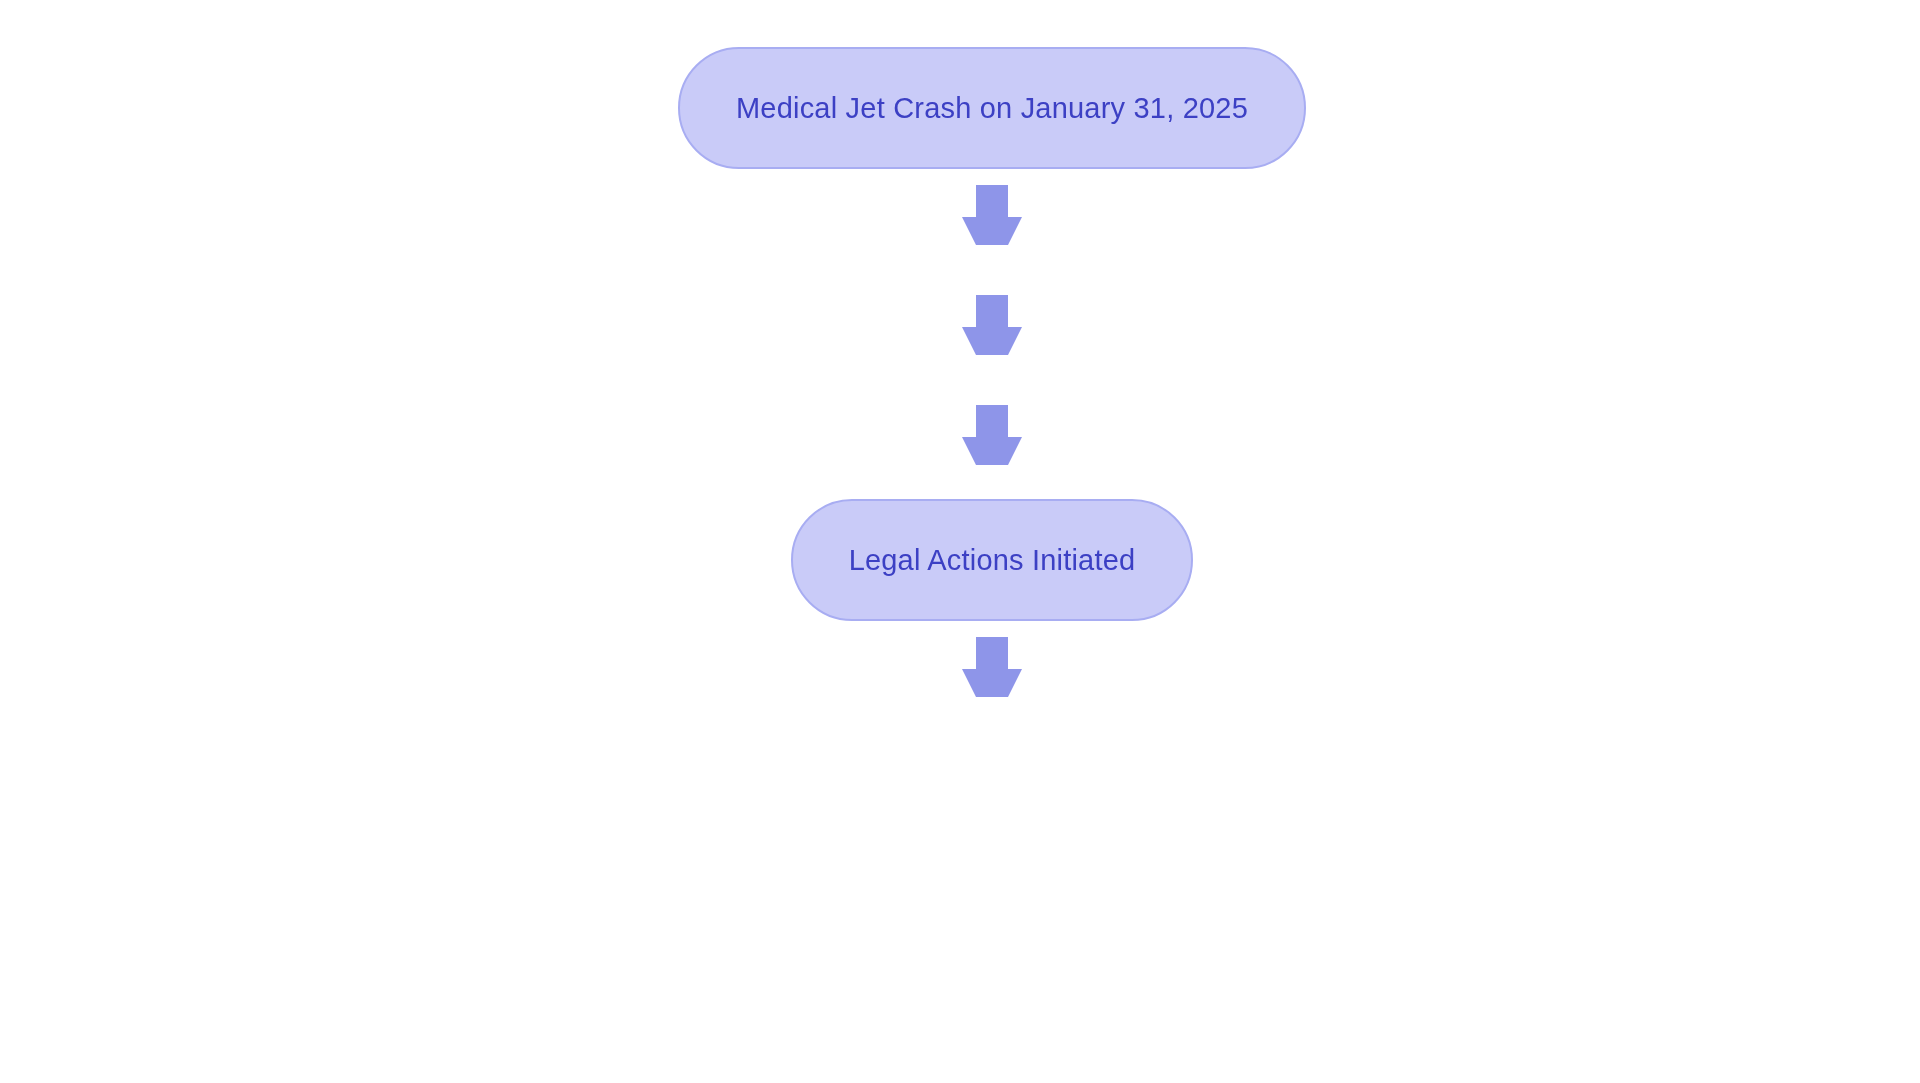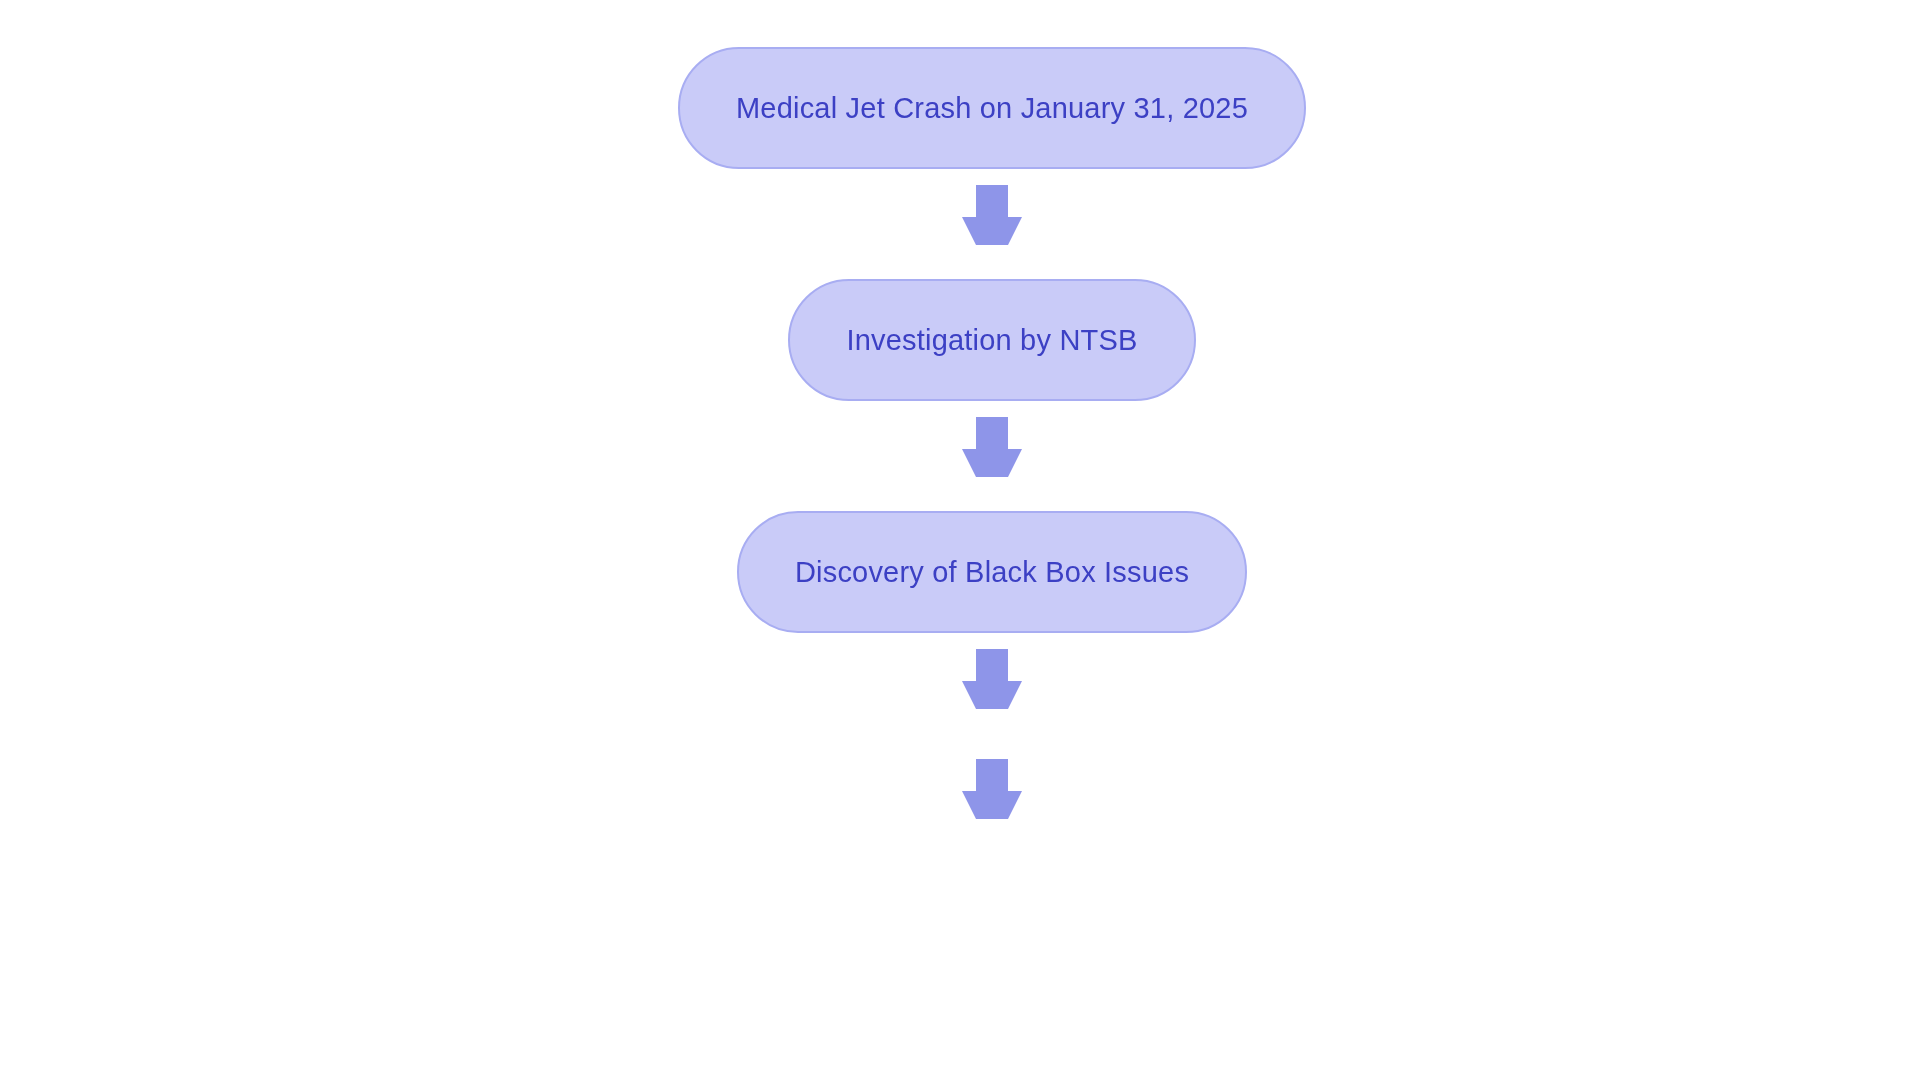--- a/index.html
+++ b/index.html
@@ -69,38 +69,35 @@
 
   <div class="node">
     <span>Medical Jet Crash on January 31, 2025</span>
   </div>
 
   <div class="arrow">
     <div class="arrow-line"></div>
     <div class="arrow-head"></div>
   </div>
 
-  <div class="node">
-    <span>Investigation by NTSB</span>
-  </div>
-
-  <div class="arrow">
-    <div class="arrow-line"></div>
-    <div class="arrow-head"></div>
-  </div>
-
-  <div class="node">
-    <span>Discovery of Black Box Issues</span>
-  </div>
 
   <div class="arrow">
     <div class="arrow-line"></div>
     <div class="arrow-head"></div>
   </div>
 
 
   <div class="arrow">
     <div class="arrow-line"></div>
     <div class="arrow-head"></div>
   </div>
 
+  <div class="node">
+    <span>Legal Actions Initiated</span>
+  </div>
+
+  <div class="arrow">
+    <div class="arrow-line"></div>
+    <div class="arrow-head"></div>
+  </div>
+
 
 </div>
 
 </body></html>

